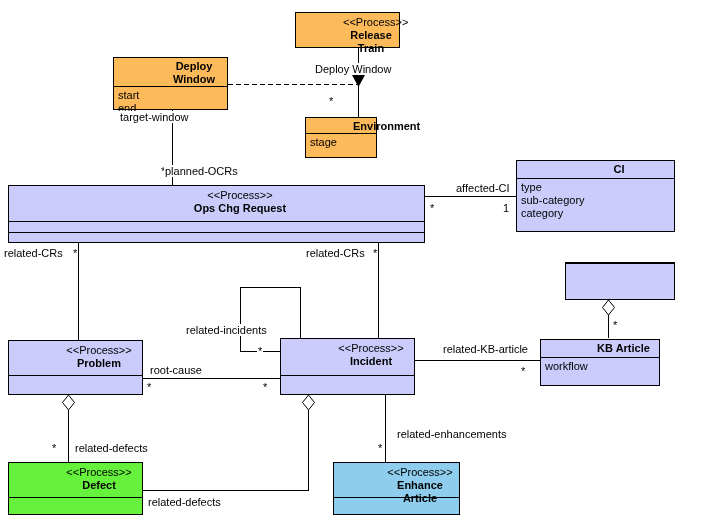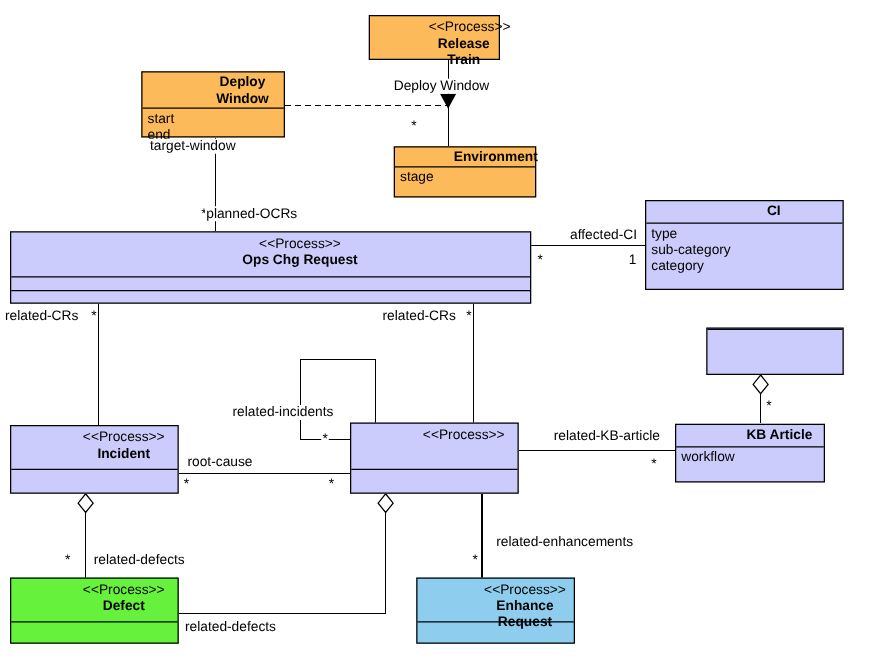--- a/index.html
+++ b/index.html
@@ -71,21 +71,21 @@
   <div class="node fill-orange" style="left:113px;top:57px;width:115px;height:53px">
     <div class="ttl one">
       <div class="cname">Deploy Window</div>
     </div>
     <div class="attrs">
       <div class="attr">start</div>
       <div class="attr">end</div>
     </div>
   </div>
 
-  <div class="node fill-orange" style="left:315px;top:117px;width:114px;height:41px">
+  <div class="node fill-orange" style="left:305px;top:117px;width:72px;height:41px">
     <div class="ttl one">
       <div class="cname">Environment</div>
     </div>
     <div class="attrs">
       <div class="attr">stage</div>
     </div>
   </div>
 
   <div class="node fill-lav" style="left:8px;top:185px;width:417px;height:58px">
     <div class="ttl" style="height:35px">
@@ -107,28 +107,29 @@
     </div>
   </div>
 
   <div class="node fill-lav" style="left:565px;top:262px;width:110px;height:38px">
     <div class="comp"></div>
   </div>
 
   <div class="node fill-lav" style="left:8px;top:340px;width:135px;height:55px">
     <div class="ttl" style="height:34px">
       <div class="stereo">&lt;&lt;Process&gt;&gt;</div>
-      <div class="cname">Incident</div>
+      <div class="cname">Problem</div>
     </div>
     <div class="comp"></div>
   </div>
 
   <div class="node fill-lav" style="left:280px;top:338px;width:135px;height:57px">
     <div class="ttl" style="height:36px">
       <div class="stereo">&lt;&lt;Process&gt;&gt;</div>
+      <div class="cname">Incident</div>
     </div>
     <div class="comp"></div>
   </div>
 
   <div class="node fill-lav" style="left:540px;top:339px;width:120px;height:47px">
     <div class="ttl one" style="height:17px">
       <div class="cname">KB Article</div>
     </div>
     <div class="attrs">
       <div class="attr">workflow</div>
@@ -139,21 +140,21 @@
     <div class="ttl" style="height:34px">
       <div class="stereo">&lt;&lt;Process&gt;&gt;</div>
       <div class="cname">Defect</div>
     </div>
     <div class="comp"></div>
   </div>
 
   <div class="node fill-blue" style="left:333px;top:462px;width:127px;height:53px">
     <div class="ttl" style="height:34px">
       <div class="stereo">&lt;&lt;Process&gt;&gt;</div>
-      <div class="cname">Enhance Request</div>
+      <div class="cname">Enhance Article</div>
     </div>
     <div class="comp"></div>
   </div>
 
   <span class="elabel" style="left:314px;top:63px">Deploy Window</span>
   <span class="elabel" style="left:328px;top:95px">*</span>
 
   <span class="elabel" style="left:119px;top:111px">target-window</span>
   <span class="elabel" style="left:160px;top:165px">*</span>
   <span class="elabel" style="left:164px;top:165px">planned-OCRs</span>

